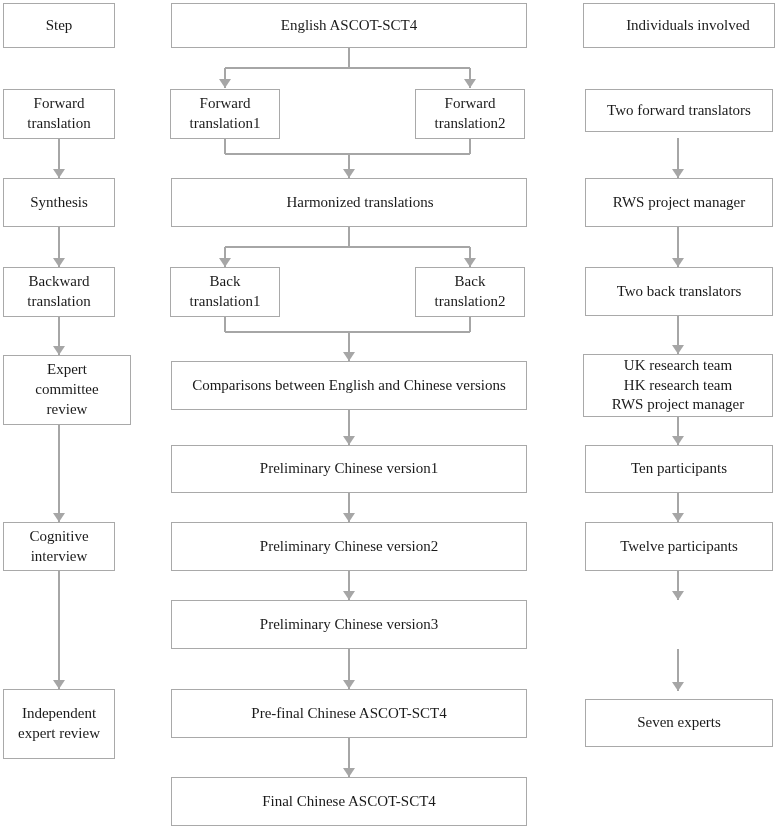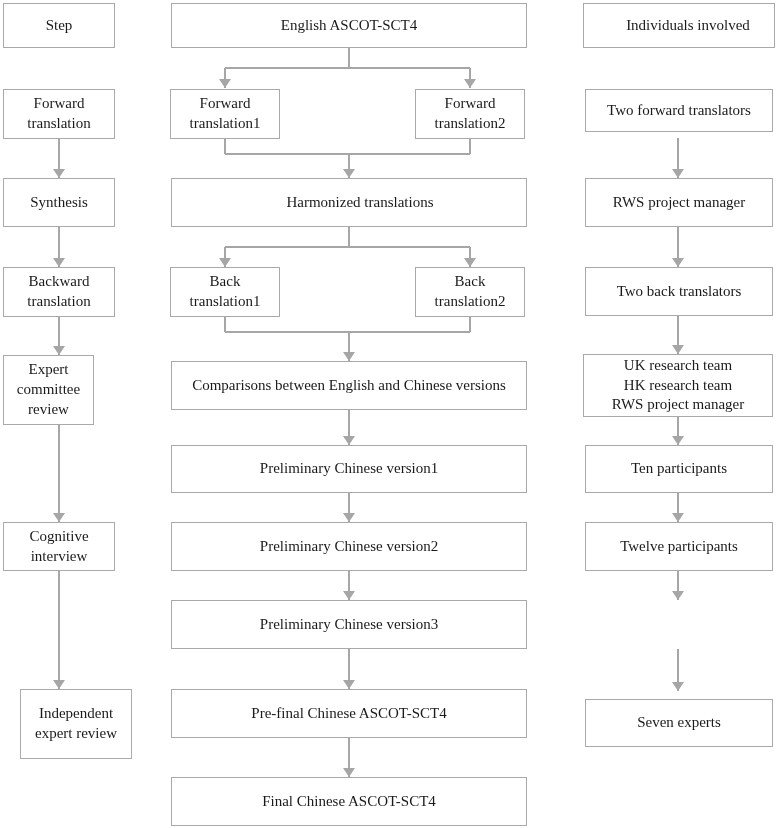--- a/index.html
+++ b/index.html
@@ -106,26 +106,26 @@
       <path d="M678,649 V691" marker-end="url(#arrowhead)"></path>
     </g>
   </svg>
 
   <div class="box" style="left:3px;  top:3px;   width:112px; height:45px;">Step</div>
   <div class="box" style="left:3px;  top:89px;  width:112px; height:50px;">Forward
 translation</div>
   <div class="box" style="left:3px;  top:178px; width:112px; height:49px;">Synthesis</div>
   <div class="box" style="left:3px;  top:267px; width:112px; height:50px;">Backward
 translation</div>
-  <div class="box" style="left:3px;  top:355px; width:91px; height:70px;">Expert
+  <div class="box" style="left:3px;  top:355px; width:128px; height:70px;">Expert
 committee
 review</div>
   <div class="box" style="left:3px;  top:522px; width:112px; height:49px;">Cognitive
 interview</div>
-  <div class="box" style="left:3px;  top:689px; width:112px; height:70px;margin-left:17px;">Independent
+  <div class="box" style="left:3px;  top:689px; width:112px; height:70px;">Independent
 expert review</div>
 
   <div class="box" style="left:171px; top:3px;   width:356px; height:45px;">English ASCOT-SCT4</div>
   <div class="box" style="left:170px; top:89px;  width:110px; height:50px;">Forward
 translation1</div>
   <div class="box" style="left:415px; top:89px;  width:110px; height:50px;">Forward
 translation2</div>
   <div class="box" style="left:171px; top:178px; width:356px; height:49px;padding-left:28px;">Harmonized translations</div>
   <div class="box" style="left:170px; top:267px; width:110px; height:50px;">Back
 translation1</div>

